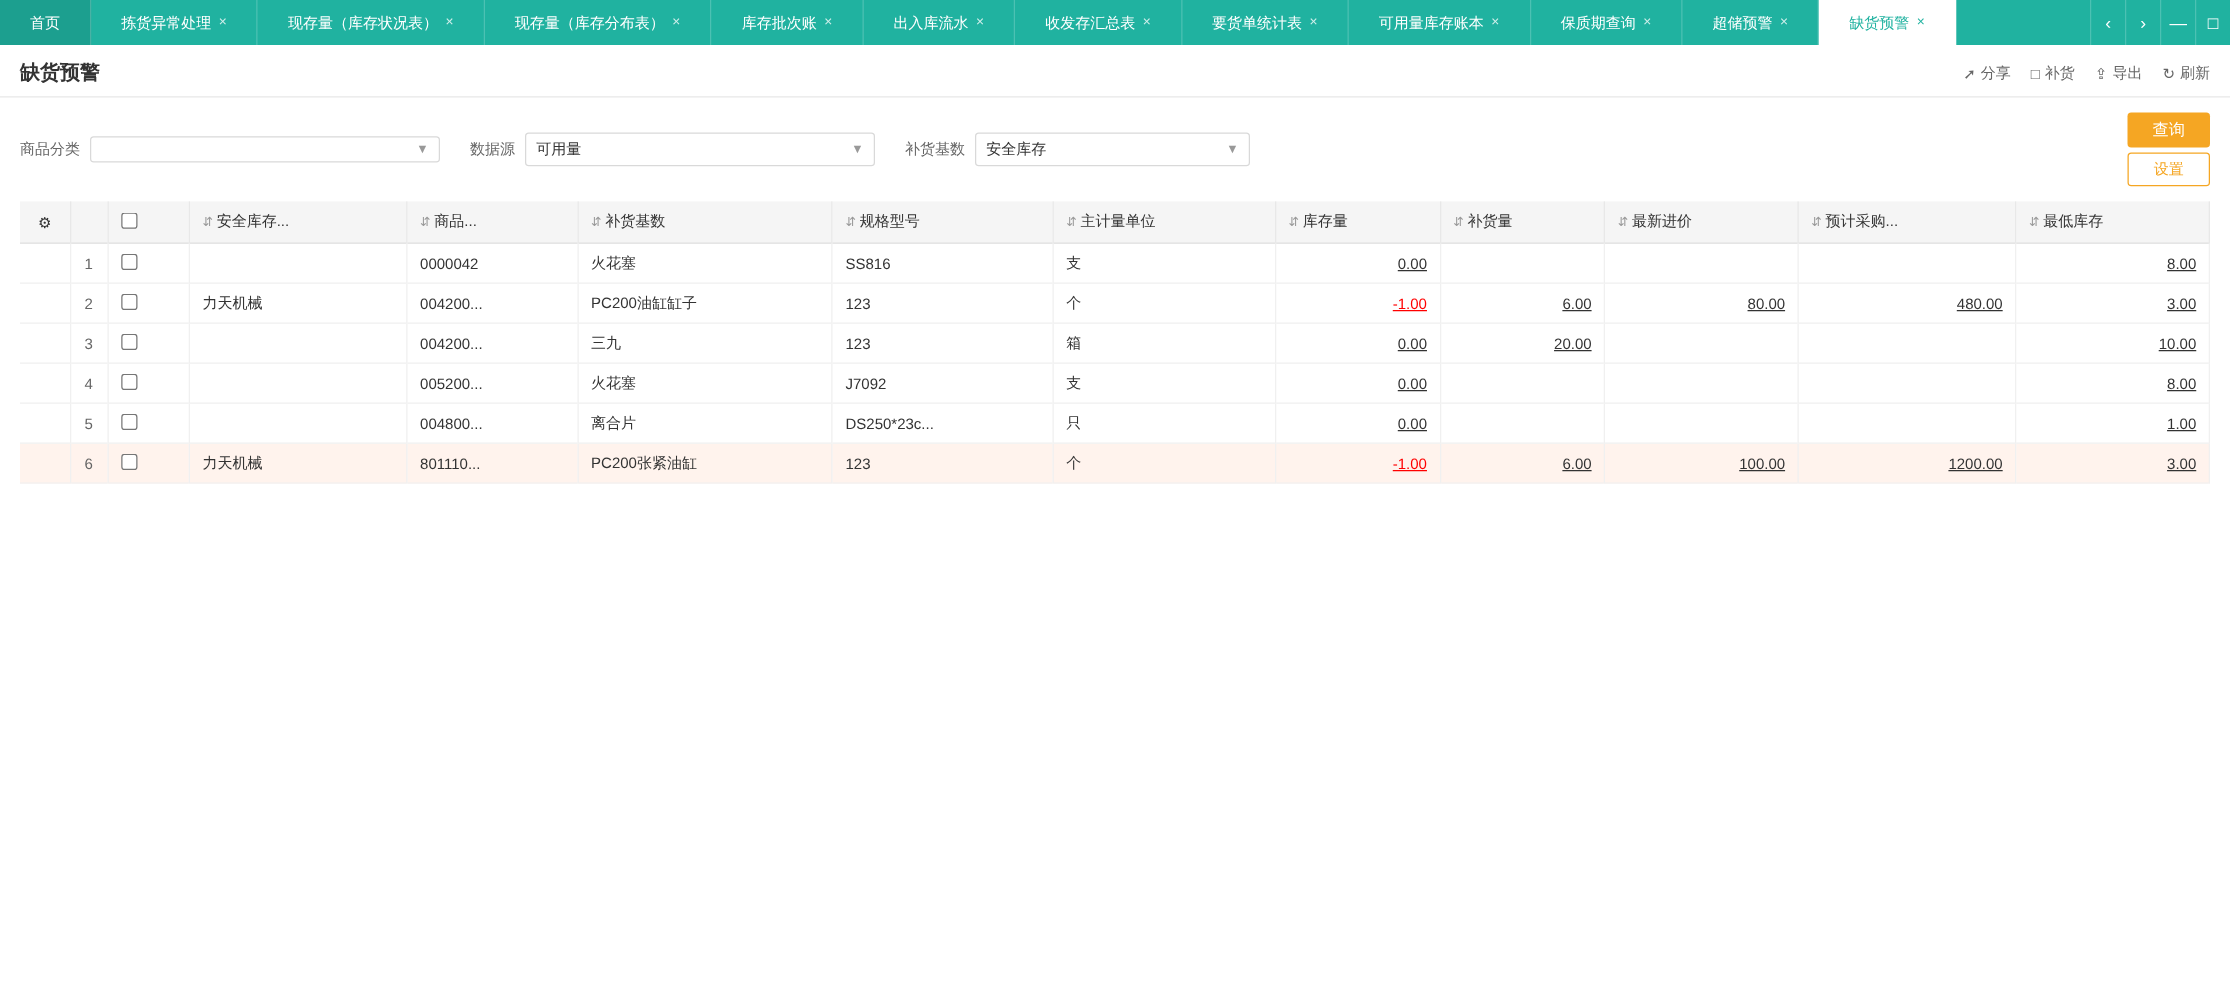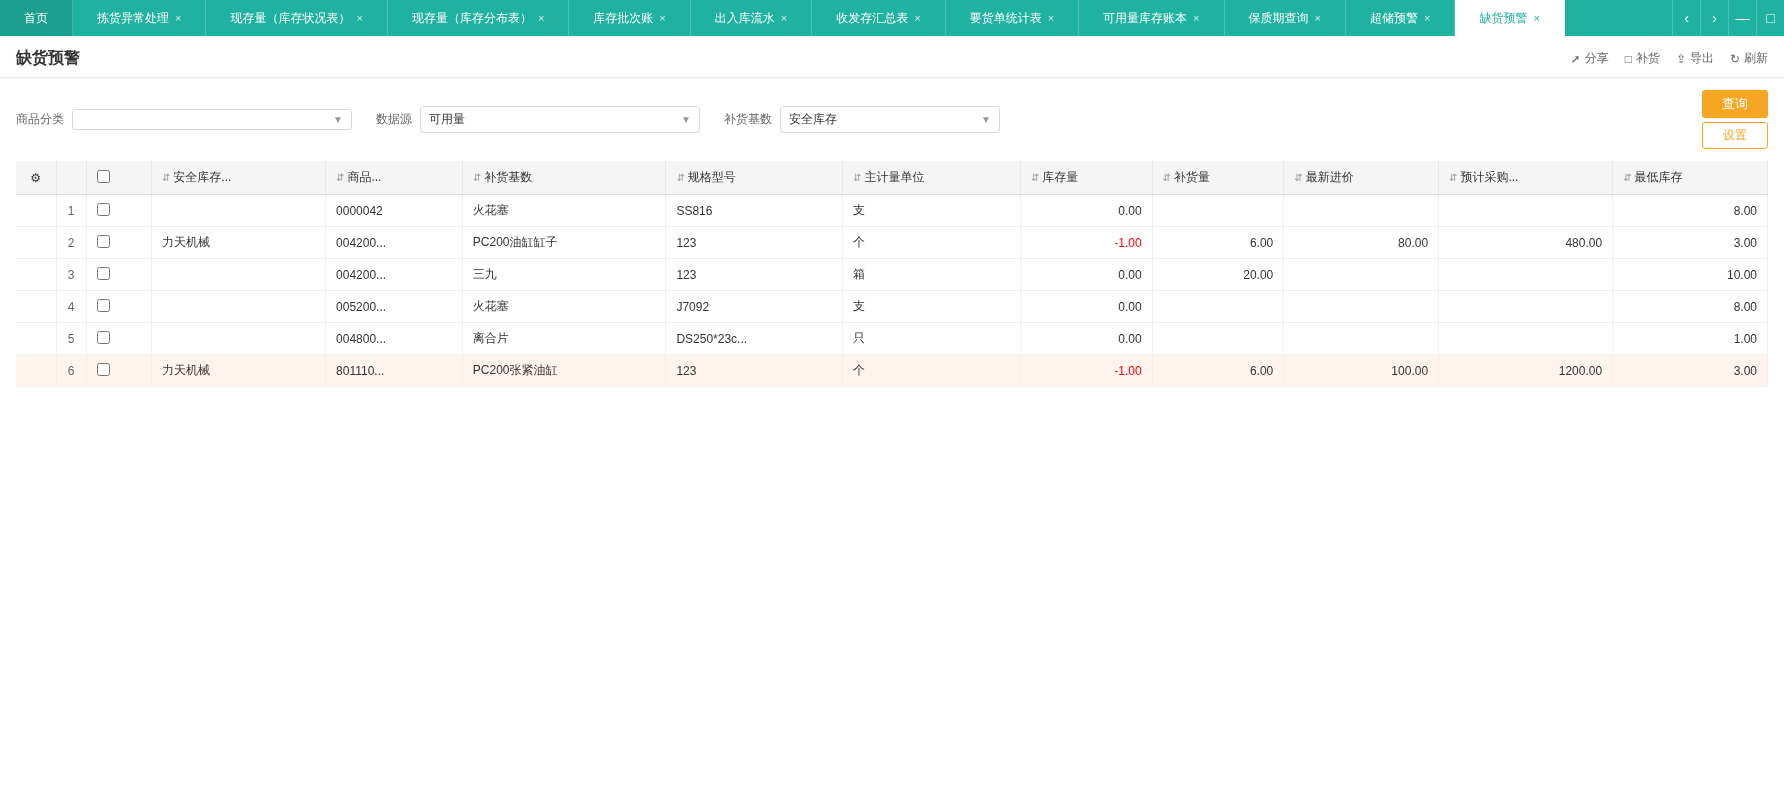--- a/index.html
+++ b/index.html
@@ -179,21 +179,21 @@
     }
     .sort-icon { color: #999; font-size: 10px; }
     tbody tr { border-bottom: 1px solid #f0f0f0; }
     tbody tr.row-highlighted { background: #fff3ed; }
     tbody td {
       padding: 7px 10px;
       color: #333;
       border-right: 1px solid #f0f0f0;
     }
     tbody td.td-num { text-align: center; color: #666; }
-    tbody td.td-right { text-align: right; }
+    tbody td.td-right { text-align: right; text-decoration: underline; }
 
     
     input[type="checkbox"] { cursor: pointer; }
 
     .negative { color: #f00; }
   </style>
 </head>
 <body>
 
 <div class="tab-bar">

